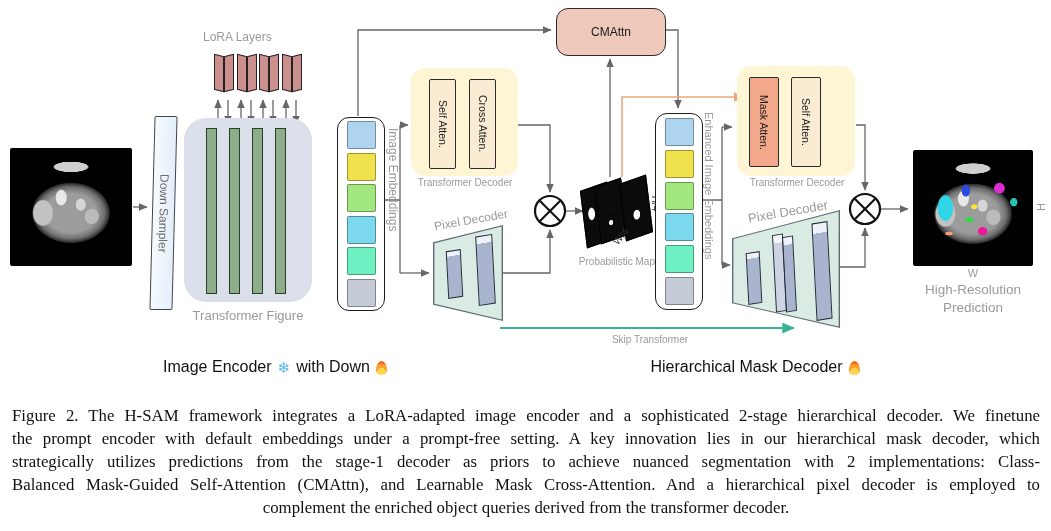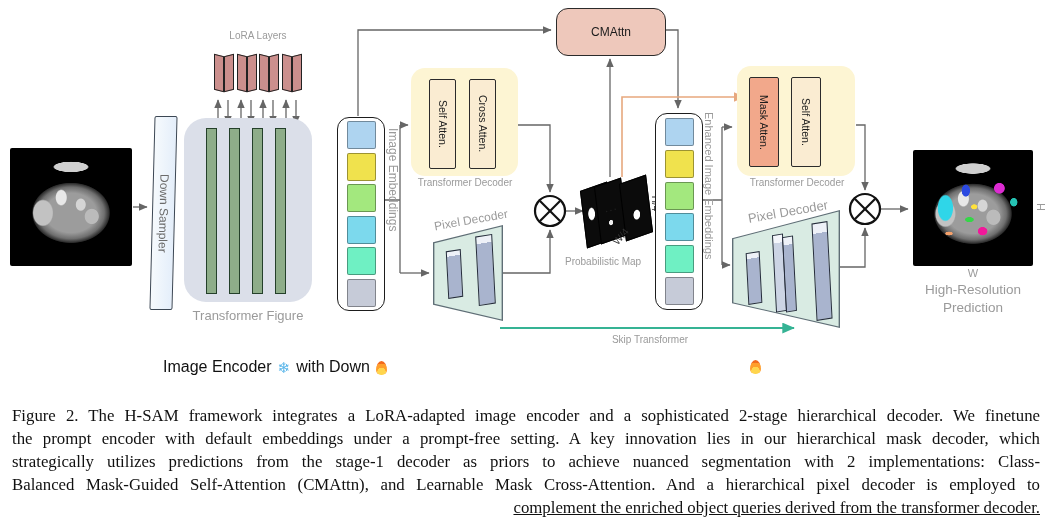--- a/index.html
+++ b/index.html
@@ -58,21 +58,21 @@
   .flame{display:inline-block;width:11px;height:14px;margin-top:2px;
          border-radius:50% 50% 46% 46%/65% 65% 36% 36%;
          background:radial-gradient(circle at 50% 78%, #ffd54d 0 34%, #ff9e2c 35% 68%, #f2691c 69%);}
   .snow{color:#5ab6ea;font-size:15px;line-height:1;}
   .seclabel{position:absolute;display:flex;gap:6px;align-items:center;justify-content:center;
             font-size:16px;color:#111;}
   
   .cap{position:absolute;left:12px;width:1028px;font-family:"Liberation Serif",serif;
        font-size:16.8px;color:#101010;line-height:23.2px;}
   .jl{text-align:justify;text-align-last:justify;}
-  .ll{text-align:right;text-decoration:underline;}
+  .ll{text-align:center;}
   .wm{position:absolute;left:852px;top:466px;width:200px;font-size:29px;color:#b9bdc4;
       opacity:.6;white-space:nowrap;}
 </style>
 </head>
 <body>
 
 <div id="stage">
 
   <svg class="abs" style="left:0;top:0;" width="1051" height="400" viewBox="0 0 1051 400">
     <defs>
@@ -136,21 +136,21 @@
   </svg>
 
   <div class="ct" style="left:10px;top:148px;width:122px;height:118px;">
     <div class="ct-body"></div>
   </div>
 
   <div class="abs" style="left:556px;top:8px;width:108px;height:46px;background:#eec8bb;border:1.6px solid #2b2b2b;border-radius:12px;display:flex;align-items:center;justify-content:center;">
     <span style="font-size:12px;color:#1b1b1b;">CMAttn</span>
   </div>
 
-  <div class="abs glabel" style="left:203px;top:30px;width:110px;text-align:center;font-size:10px;">LoRA Layers</div>
+  <div class="abs glabel" style="left:203px;top:30px;width:110px;font-size:12px;">LoRA Layers</div>
   <div class="abs" style="left:0;top:0;">
     <div class="lora skL" style="left:214px;"></div>
     <div class="lora skR" style="left:224px;"></div>
     <div class="lora skL" style="left:237px;"></div>
     <div class="lora skR" style="left:247px;"></div>
     <div class="lora skL" style="left:259px;"></div>
     <div class="lora skR" style="left:269px;"></div>
     <div class="lora skL" style="left:282px;"></div>
     <div class="lora skR" style="left:292px;"></div>
   </div>
@@ -197,21 +197,21 @@
 
   <div class="pmap" style="left:583px;top:186px;
        background-image:radial-gradient(ellipse 5px 9px at 30% 45%, #fff 60%, transparent 75%);"></div>
   <div class="pmap" style="left:597px;top:182px;
        background-image:radial-gradient(ellipse 3px 4px at 45% 70%, #eee 60%, transparent 75%);"></div>
   <span class="abs" style="left:604px;top:200px;color:#222;font-size:12px;letter-spacing:1px;transform:rotate(-15deg);">...</span>
   <div class="pmap" style="left:622px;top:179px;
        background-image:radial-gradient(ellipse 5px 7px at 50% 62%, #fff 60%, transparent 75%);"></div>
   <span class="abs" style="left:648px;top:198px;font-size:10px;color:#333;transform:rotate(90deg);">H/4</span>
   <span class="abs" style="left:612px;top:231px;font-size:10px;color:#333;transform:rotate(-50deg);">W/4</span>
-  <div class="abs glabel" style="left:565px;top:254px;width:90px;text-align:left;line-height:15px;">Probabilistic Map</div>
+  <div class="abs glabel" style="left:565px;top:254px;width:90px;text-align:right;line-height:15px;">Probabilistic Map</div>
 
   <div class="embcol" style="left:655px;top:113px;height:195px;">
     <div class="sq" style="background: rgb(174, 212, 240);"></div>
     <div class="sq" style="background: rgb(240, 226, 77);"></div>
     <div class="sq" style="background: rgb(163, 232, 126);"></div>
     <div class="sq" style="background: rgb(124, 217, 237);"></div>
     <div class="sq" style="background: rgb(111, 240, 195);"></div>
     <div class="sq" style="background: rgb(198, 203, 216);"></div>
   </div>
   <div class="abs glabel vtext" style="left:703px;top:112px;height:200px;font-size:11px;display:flex;align-items:center;white-space:nowrap;">Enhanced Image Embeddings</div>
@@ -245,20 +245,21 @@
   <div class="abs glabel" style="left:913px;top:267px;width:120px;text-align:center;font-size:11px;">W</div>
   <div class="abs glabel" style="left:908px;top:281px;width:130px;text-align:center;font-size:13.5px;line-height:18px;">High-Resolution Prediction</div>
 
   <div class="seclabel" style="left:115px;top:358px;width:320px;">
     <span>Image Encoder</span>
     <span class="snow">❄</span>
     <span>with Down</span>
     <span class="flame"></span>
   </div>
   <div class="seclabel" style="left:605px;top:358px;width:300px;">
+    <span>Hierarchical Mask Decoder</span>
     <span class="flame"></span>
   </div>
 
   <div class="cap jl" style="top:404px;">Figure 2. The H-SAM framework integrates a LoRA-adapted image encoder and a sophisticated 2-stage hierarchical decoder. We finetune</div>
   <div class="cap jl" style="top:427px;">the prompt encoder with default embeddings under a prompt-free setting. A key innovation lies in our hierarchical mask decoder, which</div>
   <div class="cap jl" style="top:450px;">strategically utilizes predictions from the stage-1 decoder as priors to achieve nuanced segmentation with 2 implementations: Class-</div>
   <div class="cap jl" style="top:473px;">Balanced Mask-Guided Self-Attention (CMAttn), and Learnable Mask Cross-Attention. And a hierarchical pixel decoder is employed to</div>
   <div class="cap ll" style="top:496px;">complement the enriched object queries derived from the transformer decoder.</div>
 
 </div>

